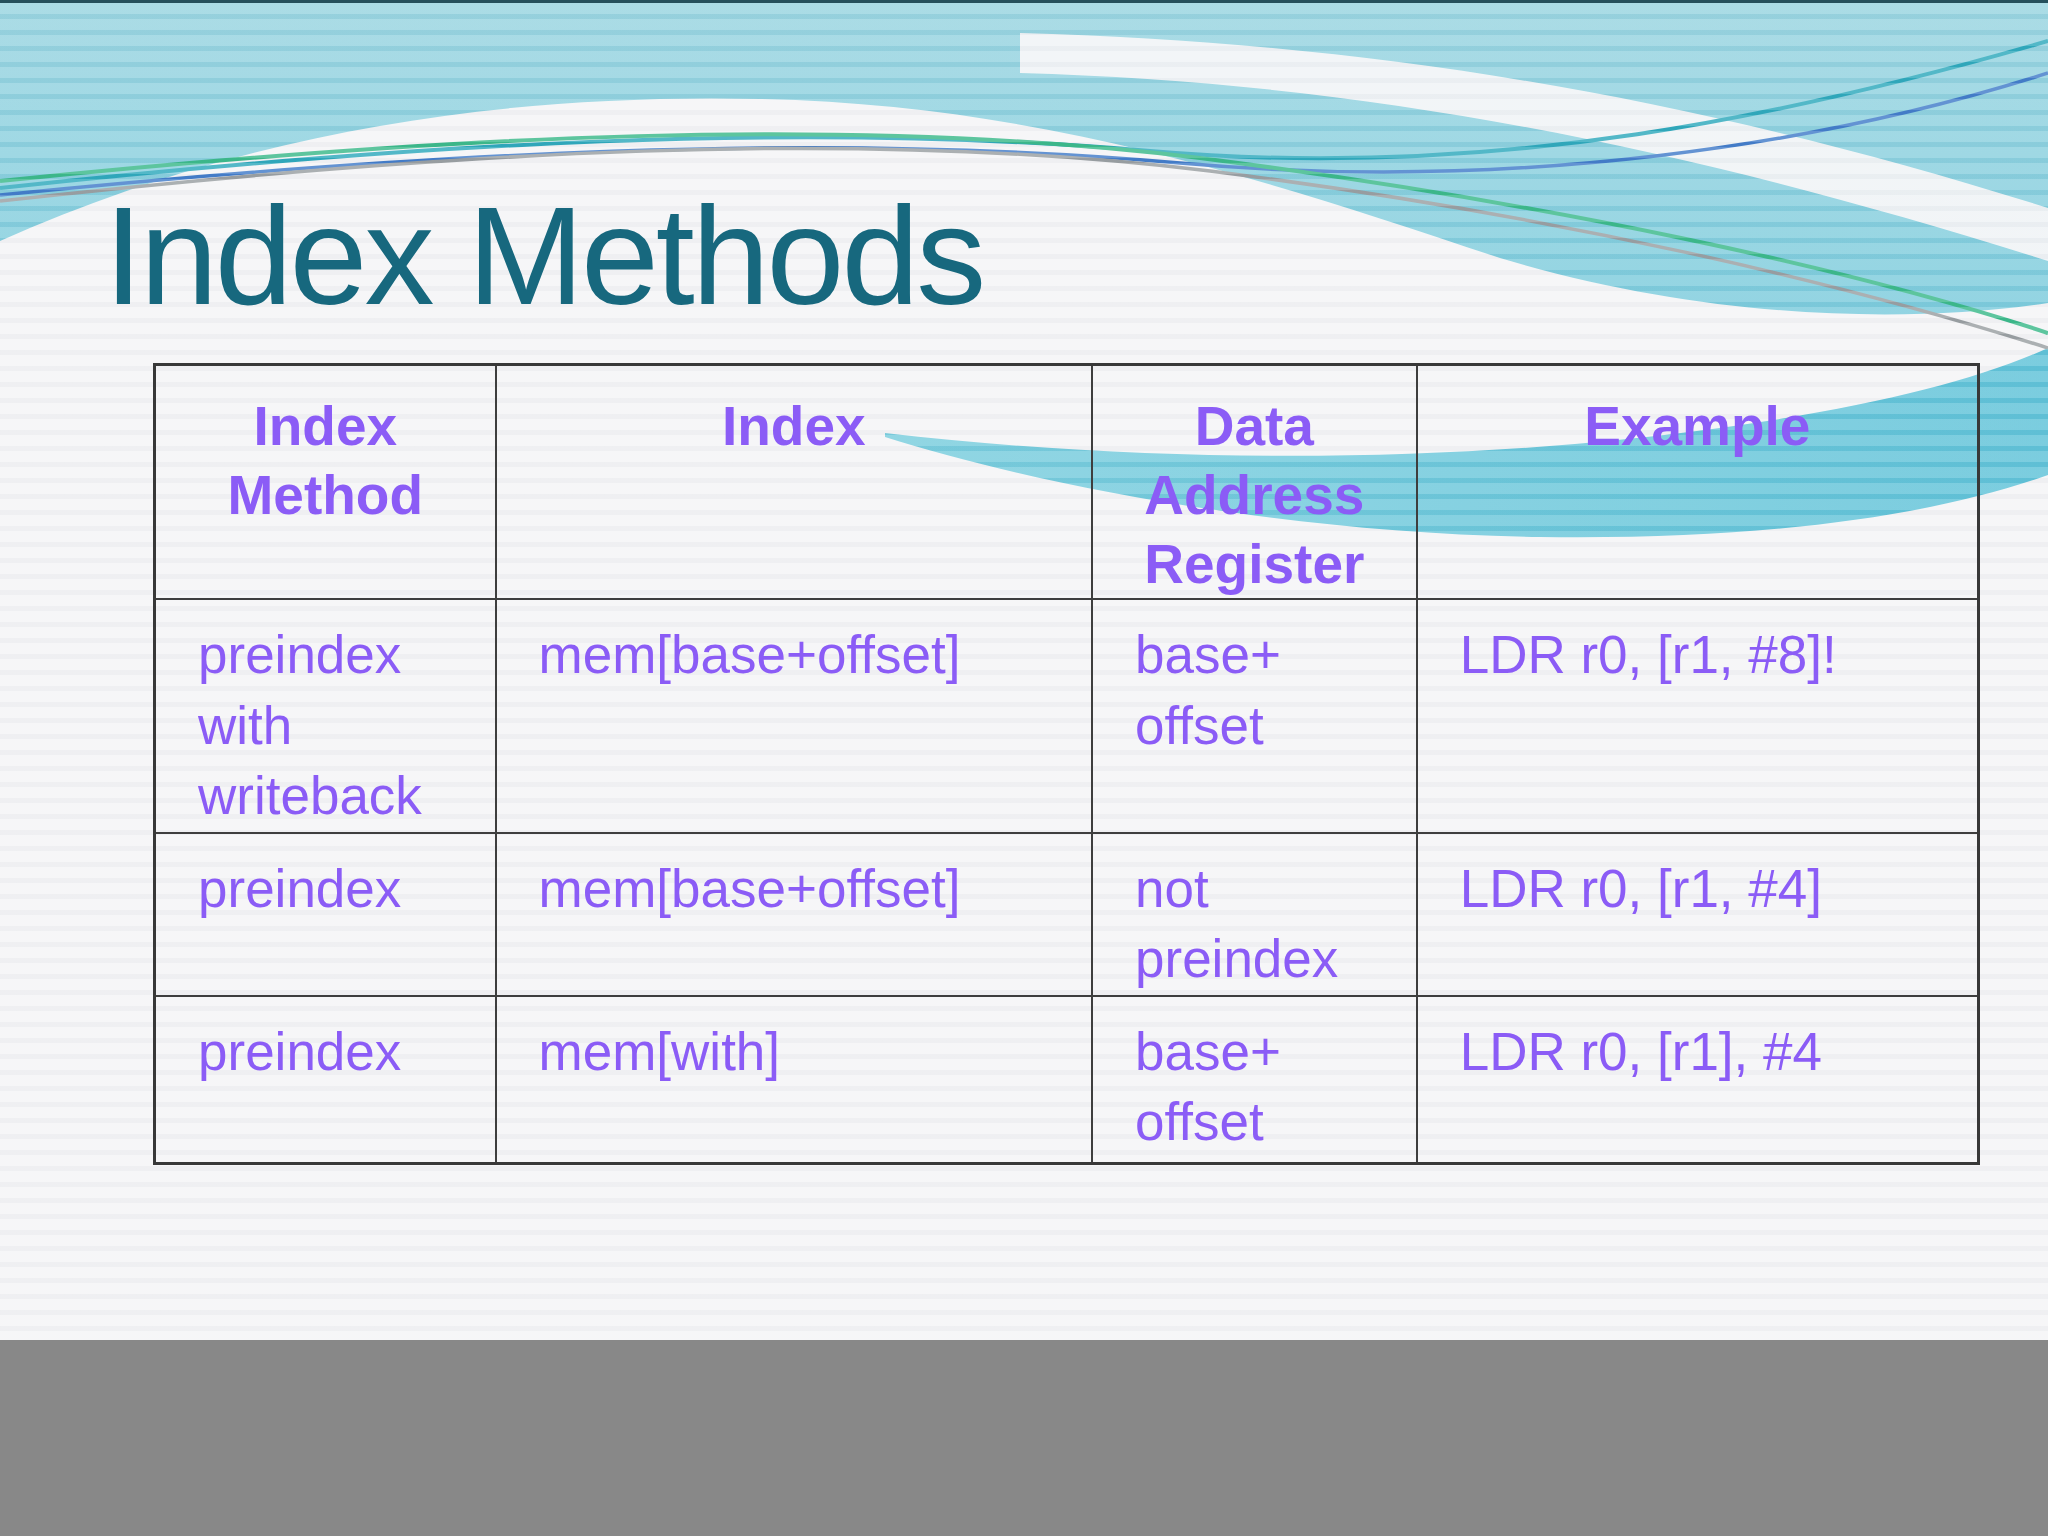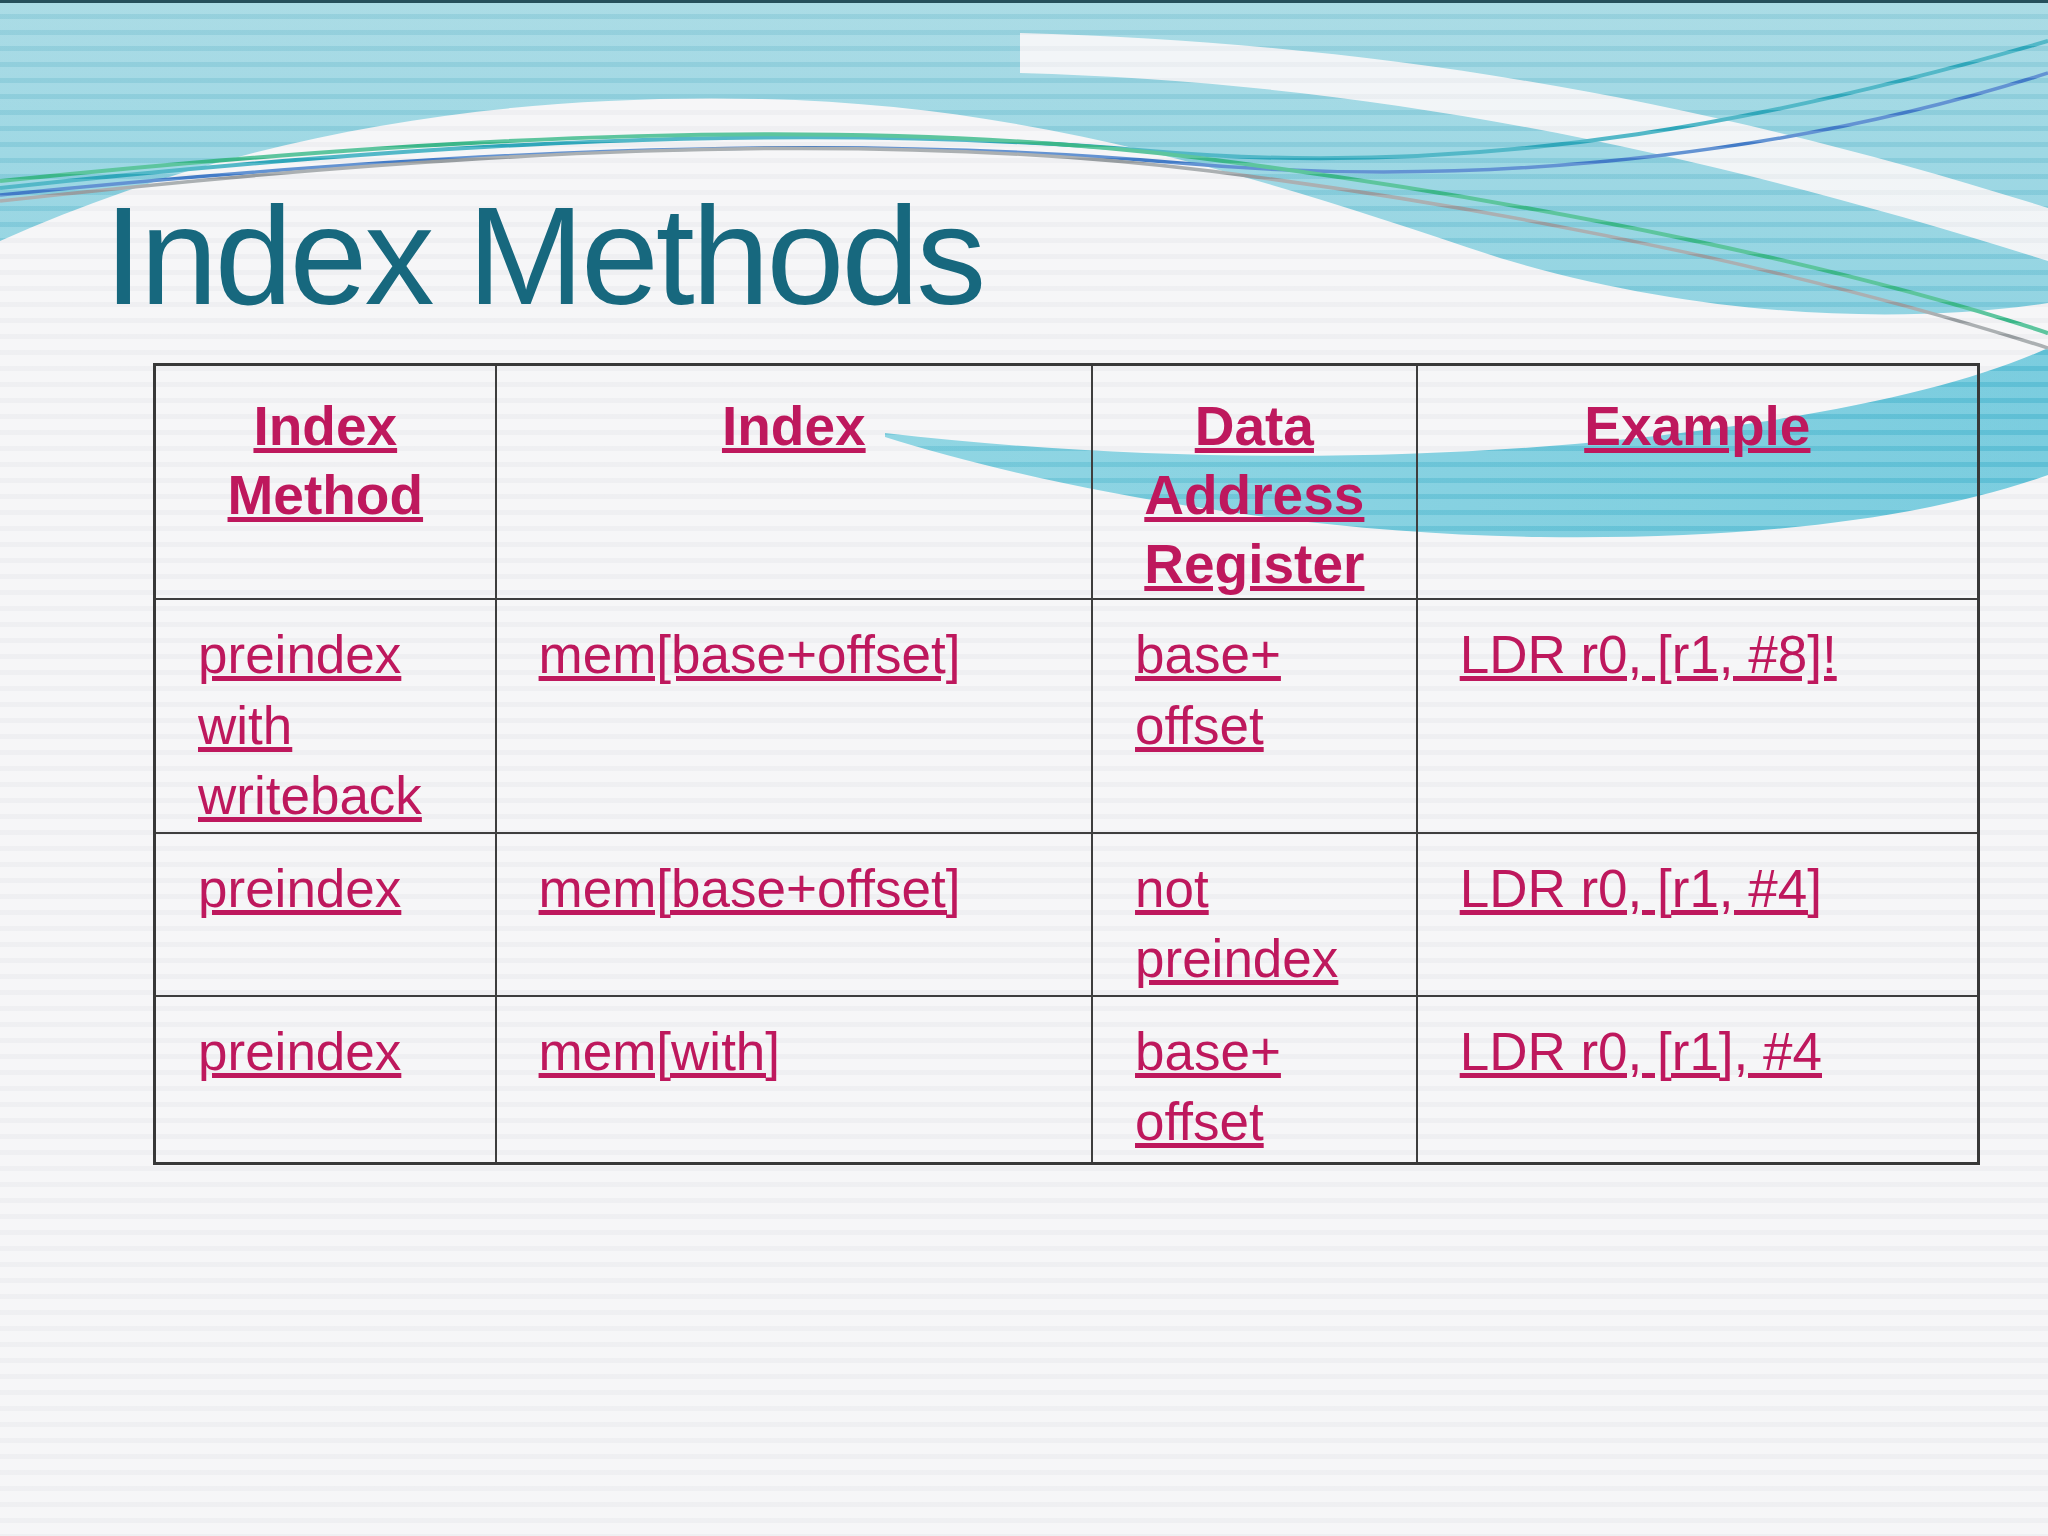--- a/index.html
+++ b/index.html
@@ -1,18 +1,18 @@
 <!DOCTYPE html>
 <html><head>
 <meta charset="utf-8">
 <style>
   html,body { margin:0; padding:0; background:#888; }
   .slide {
     position:relative;
-    width:2048px; height:1536px;
+    width:2048px; height:1340px;
     background:#f3f3f5;
     overflow:hidden;
     font-family:"Liberation Sans", sans-serif;
     border-top:3px solid #25505c;
     box-sizing:border-box;
   }
   
   .slide::after{
     content:"";
     position:absolute; inset:0;
@@ -40,23 +40,22 @@
     table-layout:fixed;
     background:transparent;
   }
   .idx-table col.c1{width:18.7%;}
   .idx-table col.c2{width:32.7%;}
   .idx-table col.c3{width:17.8%;}
   .idx-table col.c4{width:30.8%;}
   .idx-table td, .idx-table th {
     border:2px solid #3e3e3e;
     vertical-align:top;
-    color:#be185d;
+    color:#8b5cf6;
     overflow:hidden;
-    text-decoration:underline;
   }
   .idx-table { border:3px solid #383838; }
   .idx-table th {
     font-weight:bold;
     font-size:55px;
     line-height:1.25;
     text-align:center;
     padding:26px 10px 0 10px;
   }
   .idx-table td {

